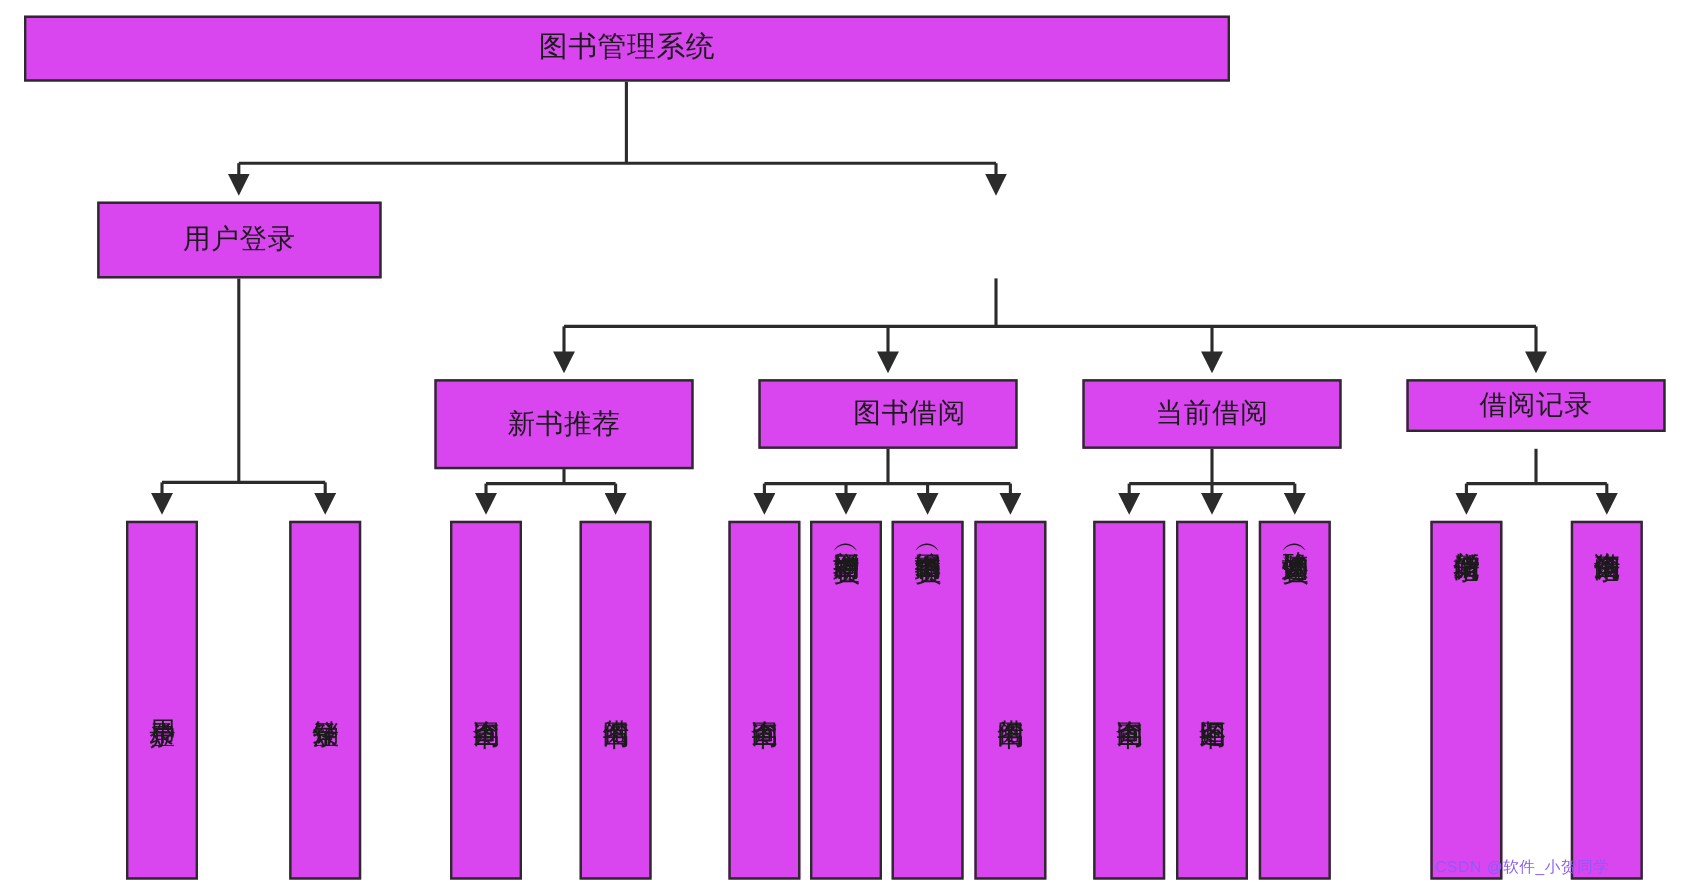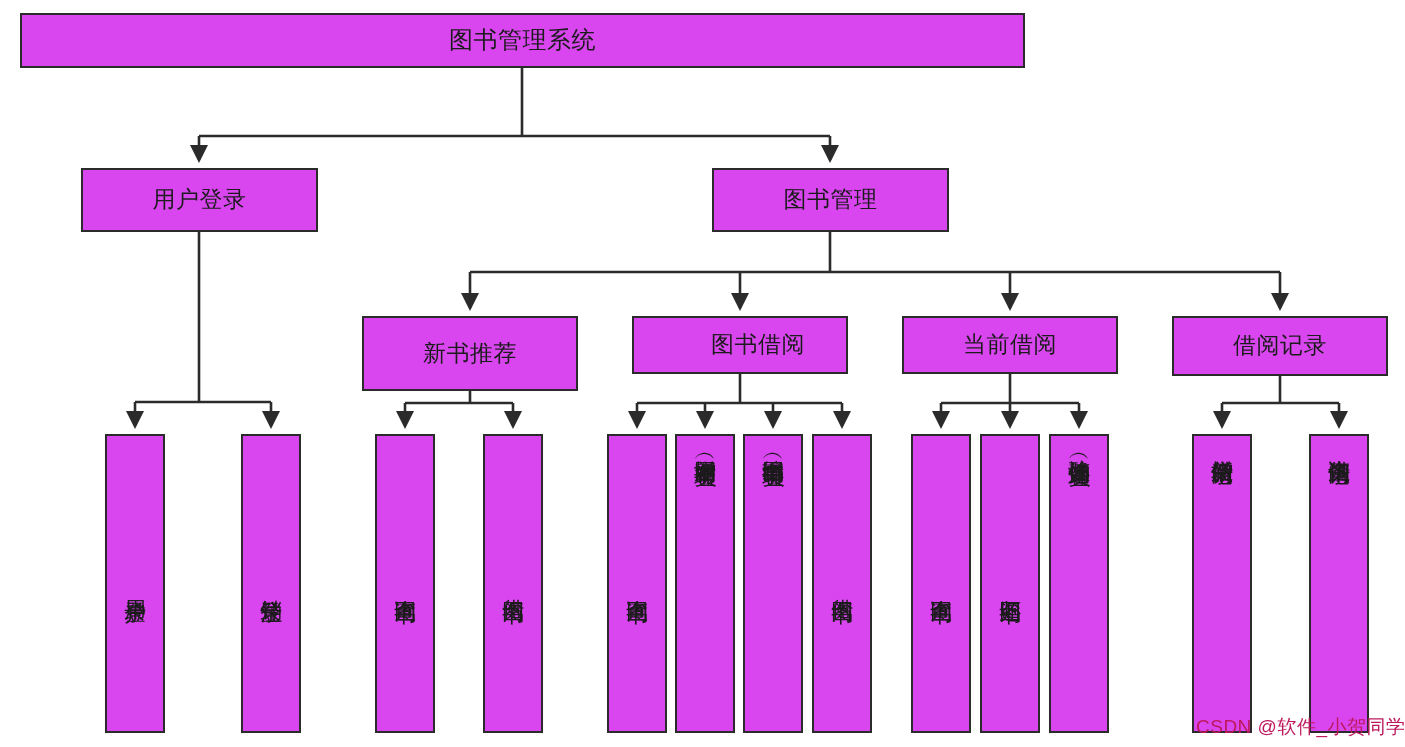--- a/index.html
+++ b/index.html
@@ -56,22 +56,22 @@
     max-height: 278px;
   }
   .node.leaf.short-label {
     align-items: center;
     padding-top: 0;
   }
   .watermark {
     position: absolute;
     left: 1196px;
     top: 714px;
-    font-size: 19px;
-    color: #be185d;
+    font-size: 13px;
+    color: #8b5cf6;
     white-space: nowrap;
     letter-spacing: 0.5px;
     text-align: center;
   }
 </style>
 </head>
 <body>
 
 <div id="canvas">
 
@@ -125,34 +125,31 @@
     </g>
   </svg>
 
   <div class="node root" style="left:20px; top:13px; width:1005px; height:55px;">
     <span class="label">图书管理系统</span>
   </div>
 
   <div class="node" style="left:81px; top:168px; width:237px; height:64px;">
     <span class="label">用户登录</span>
   </div>
-  <div class="node" style="left:712px; top:168px; width:237px; height:64px;">
-    <span class="label">图书管理</span>
-  </div>
 
   <div class="node" style="left:362px; top:316px; width:216px; height:75px;">
     <span class="label">新书推荐</span>
   </div>
   <div class="node" style="left:632px; top:316px; width:216px; height:58px;padding-left:36px;">
     <span class="label">图书借阅</span>
   </div>
   <div class="node" style="left:902px; top:316px; width:216px; height:58px;">
     <span class="label">当前借阅</span>
   </div>
-  <div class="node" style="left:1172px; top:316px; width:216px; height:60px;">
+  <div class="node" style="left:1172px; top:316px; width:216px; height:44px;">
     <span class="label">借阅记录</span>
   </div>
 
   <div class="node leaf short-label" style="left:105px; top:434px; width:60px; height:299px;">
     <span class="label">用户登录</span>
   </div>
   <div class="node leaf short-label" style="left:241px; top:434px; width:60px; height:299px;">
     <span class="label">注销登录</span>
   </div>
 

